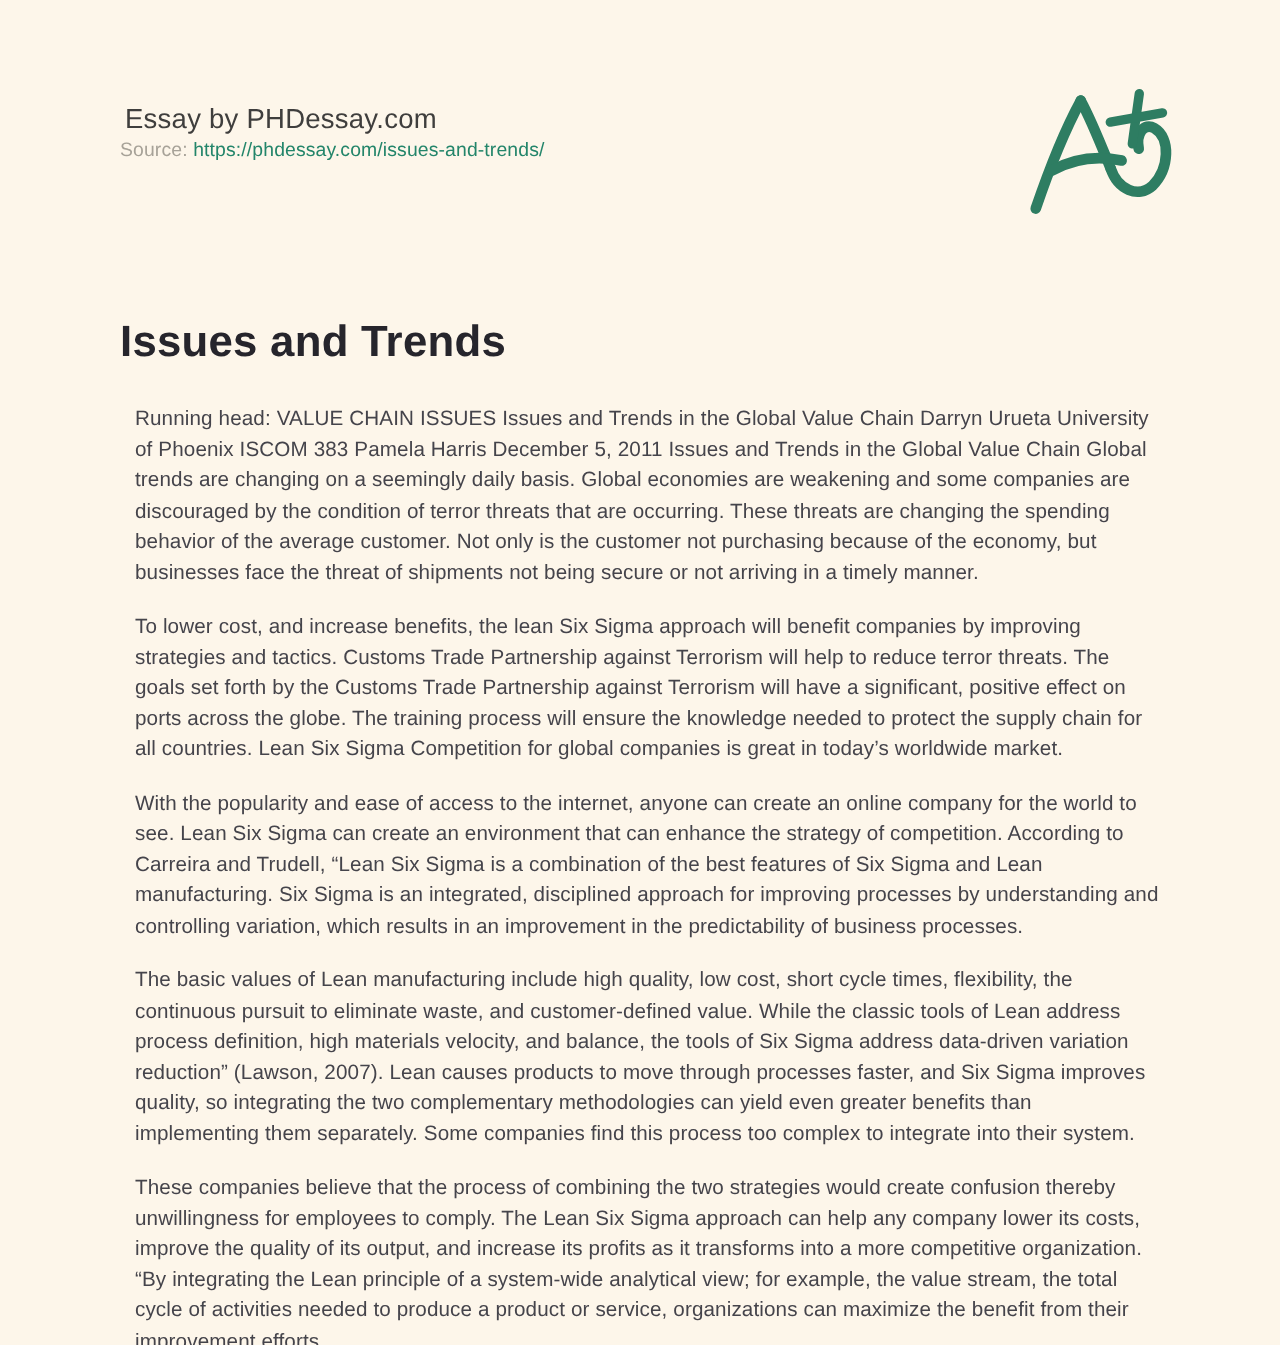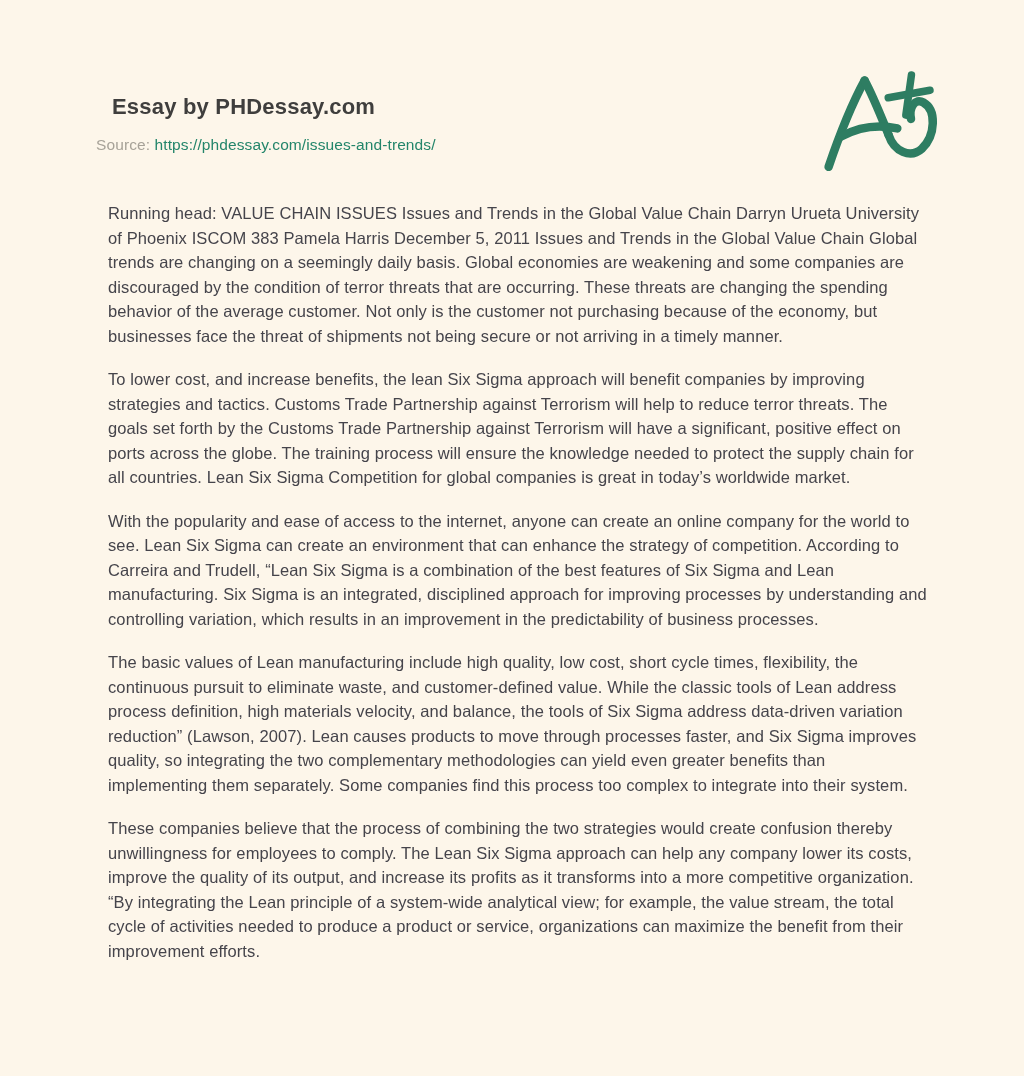--- a/index.html
+++ b/index.html
@@ -22,24 +22,24 @@
   .header-row {
     display: flex;
     justify-content: space-between;
     align-items: flex-start;
   }
   .header-left {
     padding-top: 2px;
   }
   .site-title {
     font-size: 22px;
-    font-weight: bold;
+    font-weight: normal;
     color: #3f3e3d;
     letter-spacing: 0.2px;
-    margin: 16px;
+    margin: 4px;
   }
   .source-line {
     font-size: 15.5px;
     letter-spacing: 0.1px;
   }
   .source-label {
     color: #a7a298;
   }
   .source-link {
     color: #23856a;
@@ -97,20 +97,21 @@
         <path d="M20 67 C38 58 56 56 76 61" stroke="#2e7d62" stroke-width="8.5" stroke-linecap="round"></path>
 
         <path d="M67 67 C72 84 88 92 100 82 C114 69 116 44 103 36 C95 31 88 40 90 52" stroke="#2e7d62" stroke-width="8.5" stroke-linecap="round"></path>
 
         <path d="M92 8 L85 48" stroke="#2e7d62" stroke-width="7.5" stroke-linecap="round"></path>
         <path d="M68 30 L110 24" stroke="#2e7d62" stroke-width="7.5" stroke-linecap="round"></path>
       </svg>
     </div>
   </div>
 
+  <h1 class="essay-title">Issues and Trends</h1>
 
   <div class="essay-body">
       <p>Running head: VALUE CHAIN ISSUES Issues and Trends in the Global Value Chain Darryn Urueta University of Phoenix ISCOM 383 Pamela Harris December 5, 2011 Issues and Trends in the Global Value Chain Global trends are changing on a seemingly daily basis. Global economies are weakening and some companies are discouraged by the condition of terror threats that are occurring. These threats are changing the spending behavior of the average customer. Not only is the customer not purchasing because of the economy, but businesses face the threat of shipments not being secure or not arriving in a timely manner.</p>
       <p>To lower cost, and increase benefits, the lean Six Sigma approach will benefit companies by improving strategies and tactics. Customs Trade Partnership against Terrorism will help to reduce terror threats. The goals set forth by the Customs Trade Partnership against Terrorism will have a significant, positive effect on ports across the globe. The training process will ensure the knowledge needed to protect the supply chain for all countries. Lean Six Sigma Competition for global companies is great in today’s worldwide market.</p>
       <p>With the popularity and ease of access to the internet, anyone can create an online company for the world to see. Lean Six Sigma can create an environment that can enhance the strategy of competition. According to Carreira and Trudell, “Lean Six Sigma is a combination of the best features of Six Sigma and Lean manufacturing. Six Sigma is an integrated, disciplined approach for improving processes by understanding and controlling variation, which results in an improvement in the predictability of business processes.</p>
       <p>The basic values of Lean manufacturing include high quality, low cost, short cycle times, flexibility, the continuous pursuit to eliminate waste, and customer-defined value. While the classic tools of Lean address process definition, high materials velocity, and balance, the tools of Six Sigma address data-driven variation reduction” (Lawson, 2007). Lean causes products to move through processes faster, and Six Sigma improves quality, so integrating the two complementary methodologies can yield even greater benefits than implementing them separately. Some companies find this process too complex to integrate into their system.</p>
       <p>These companies believe that the process of combining the two strategies would create confusion thereby unwillingness for employees to comply. The Lean Six Sigma approach can help any company lower its costs, improve the quality of its output, and increase its profits as it transforms into a more competitive organization. “By integrating the Lean principle of a system-wide analytical view; for example, the value stream, the total cycle of activities needed to produce a product or service, organizations can maximize the benefit from their improvement efforts.</p>
     </div>
 
 </div>

